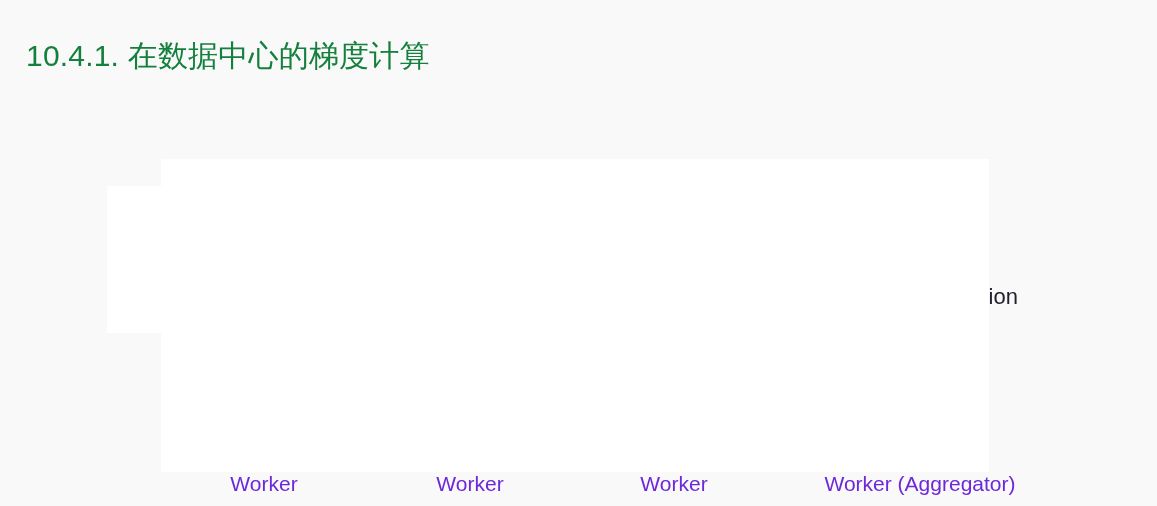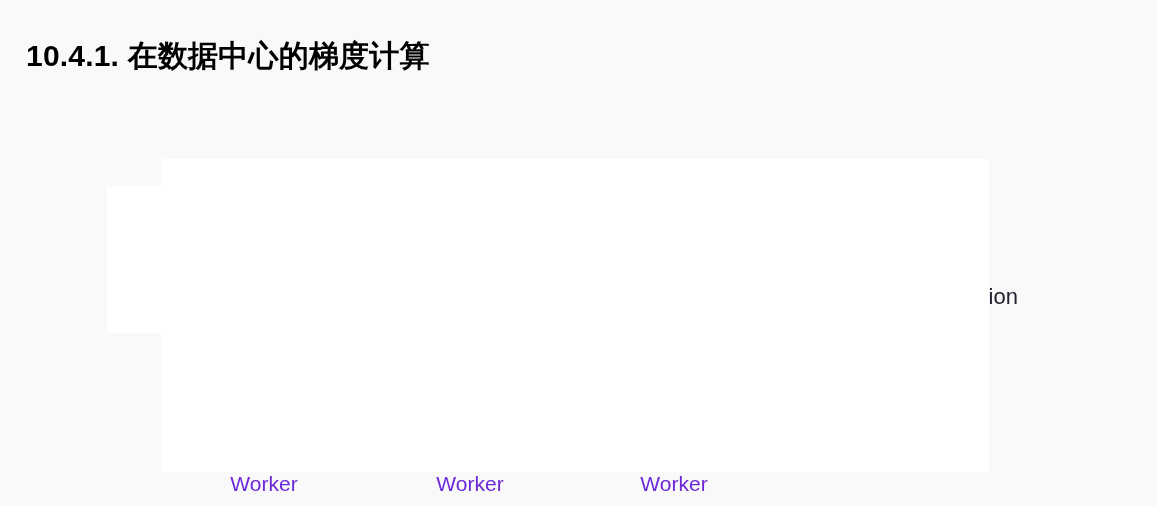--- a/index.html
+++ b/index.html
@@ -20,22 +20,22 @@
     inset: 0;
   }
 
   
   .section-heading {
     position: absolute;
     left: 26px;
     top: 14px;
     font-size: 30px;
     line-height: 44px;
-    color: #000000;
-    font-weight: 700;
+    color: #15803d;
+    font-weight: 400;
     letter-spacing: 0.2px;
     white-space: nowrap;
   }
 
   
   .figure-block {
     position: absolute;
     left: 0;
     top: 74px;
     width: 1157px;
@@ -339,20 +339,21 @@
             </div>
           <div class="device-box dev-br">
               <span>Device</span>
             </div>
         </div>
       </div>
 
       <div class="worker-label worker-0">Worker</div>
       <div class="worker-label worker-1">Worker</div>
       <div class="worker-label worker-2">Worker</div>
+      <div class="worker-label worker-3">Worker (Aggregator)</div>
 
       <div class="stray-text">scription</div>
 
       <div class="overlay-rect overlay-main"></div>
       <div class="overlay-rect overlay-side"></div>
 
     </div>
 
   </div>
 </div>

